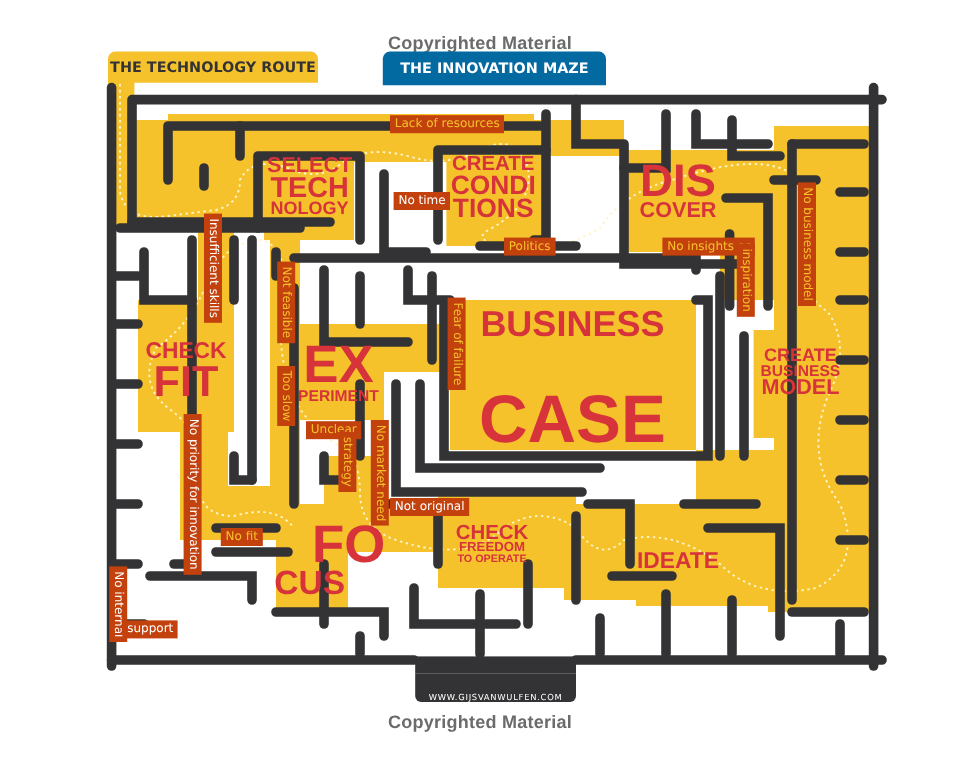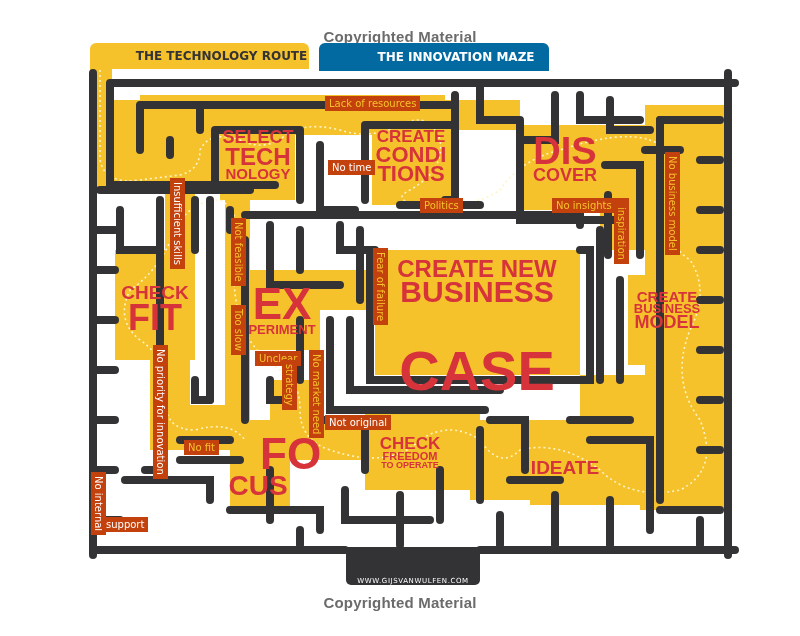--- a/index.html
+++ b/index.html
@@ -1,18 +1,18 @@
 <!DOCTYPE html>
 <html><head>
 <meta charset="utf-8">
 <style>
   html,body{margin:0;padding:0;background:#ffffff;}
   body{width:800px;height:636px;position:relative;overflow:hidden;font-family:"Liberation Sans",sans-serif;}
   .copyright{position:absolute;left:0;width:800px;text-align:center;color:#6b6b6b;font-size:15px;font-weight:bold;letter-spacing:0.2px;}
-  .tab{position:absolute;font-family:"DejaVu Sans",sans-serif;font-weight:bold;font-size:12px;display:flex;align-items:center;justify-content:center;border-radius:6px 6px 0 0;padding-left:44px;}
+  .tab{position:absolute;font-family:"DejaVu Sans",sans-serif;font-weight:bold;font-size:12px;display:flex;align-items:center;justify-content:center;border-radius:6px 6px 0 0;}
   svg{position:absolute;left:0;top:0;}
   .t{position:absolute;font-family:"Liberation Sans",sans-serif;font-weight:bold;color:#d6333a;text-align:center;line-height:0.88;transform-origin:left top;}
   .lbl{position:absolute;background:#c2410c;color:#f6c22b;font-family:"DejaVu Sans",sans-serif;font-size:10px;white-space:nowrap;padding:1px 4px;line-height:13px;}
   .lbl.w{color:#ffffff;}
   .v{writing-mode:vertical-rl;padding:4px 1px;}
   .footer{position:absolute;left:346px;top:561px;width:134px;height:24px;background:#333335;color:#ffffff;font-family:"DejaVu Sans",sans-serif;font-size:7px;letter-spacing:0.6px;display:flex;align-items:flex-end;justify-content:center;border-radius:0 0 5px 5px;}
 </style>
 </head>
 <body>
 
@@ -150,21 +150,20 @@
   <div style="font-size:19px;">CHECK</div>
   <div style="font-size:36px;">FIT</div>
 </div>
 
 <div class="t" style="left:247px;top:285px;width:70px;">
   <div style="font-size:44px;">EX</div>
   <div style="font-size:13px;">PERIMENT</div>
 </div>
 
 <div class="t" style="left:392px;top:258px;width:170px;">
-  <div style="font-size:24px;">CREATE NEW</div>
   <div style="font-size:30px;">BUSINESS</div>
   <div style="font-size:56px;margin-top:40px;">CASE</div>
 </div>
 
 <div class="t" style="left:630px;top:290px;width:74px;">
   <div style="font-size:15px;">CREATE</div>
   <div style="font-size:13px;">BUSINESS</div>
   <div style="font-size:18px;">MODEL</div>
 </div>
 

